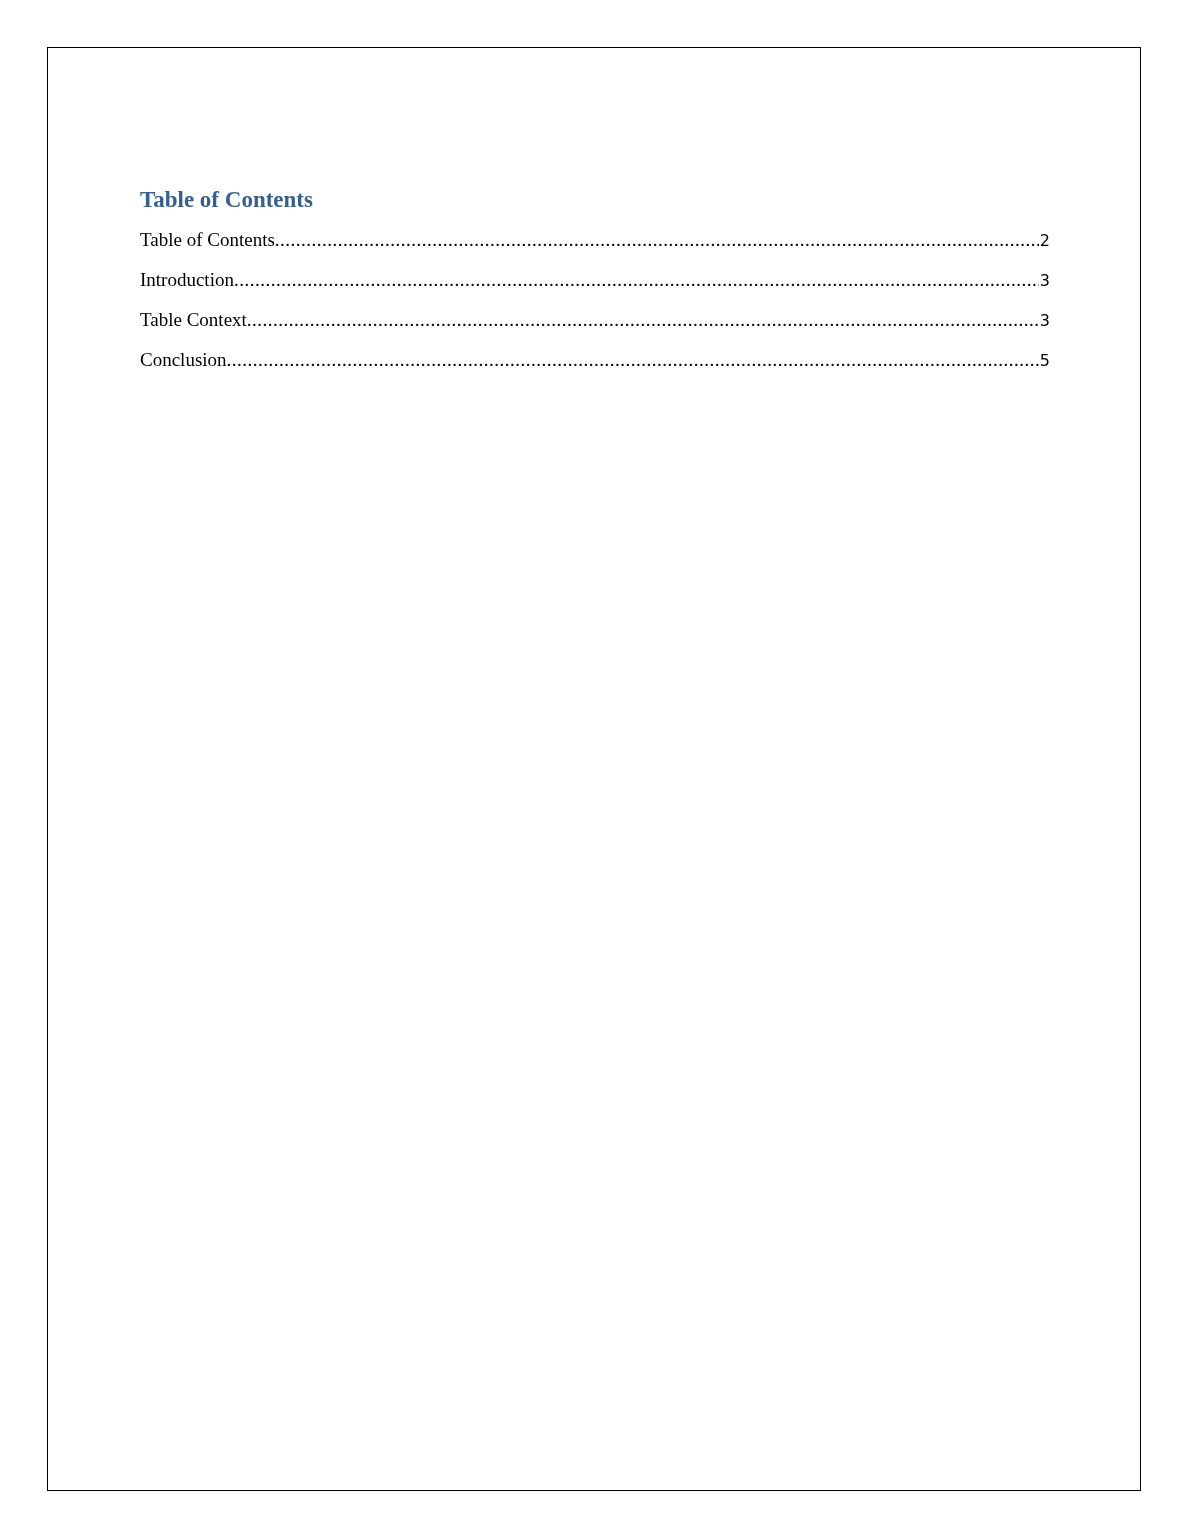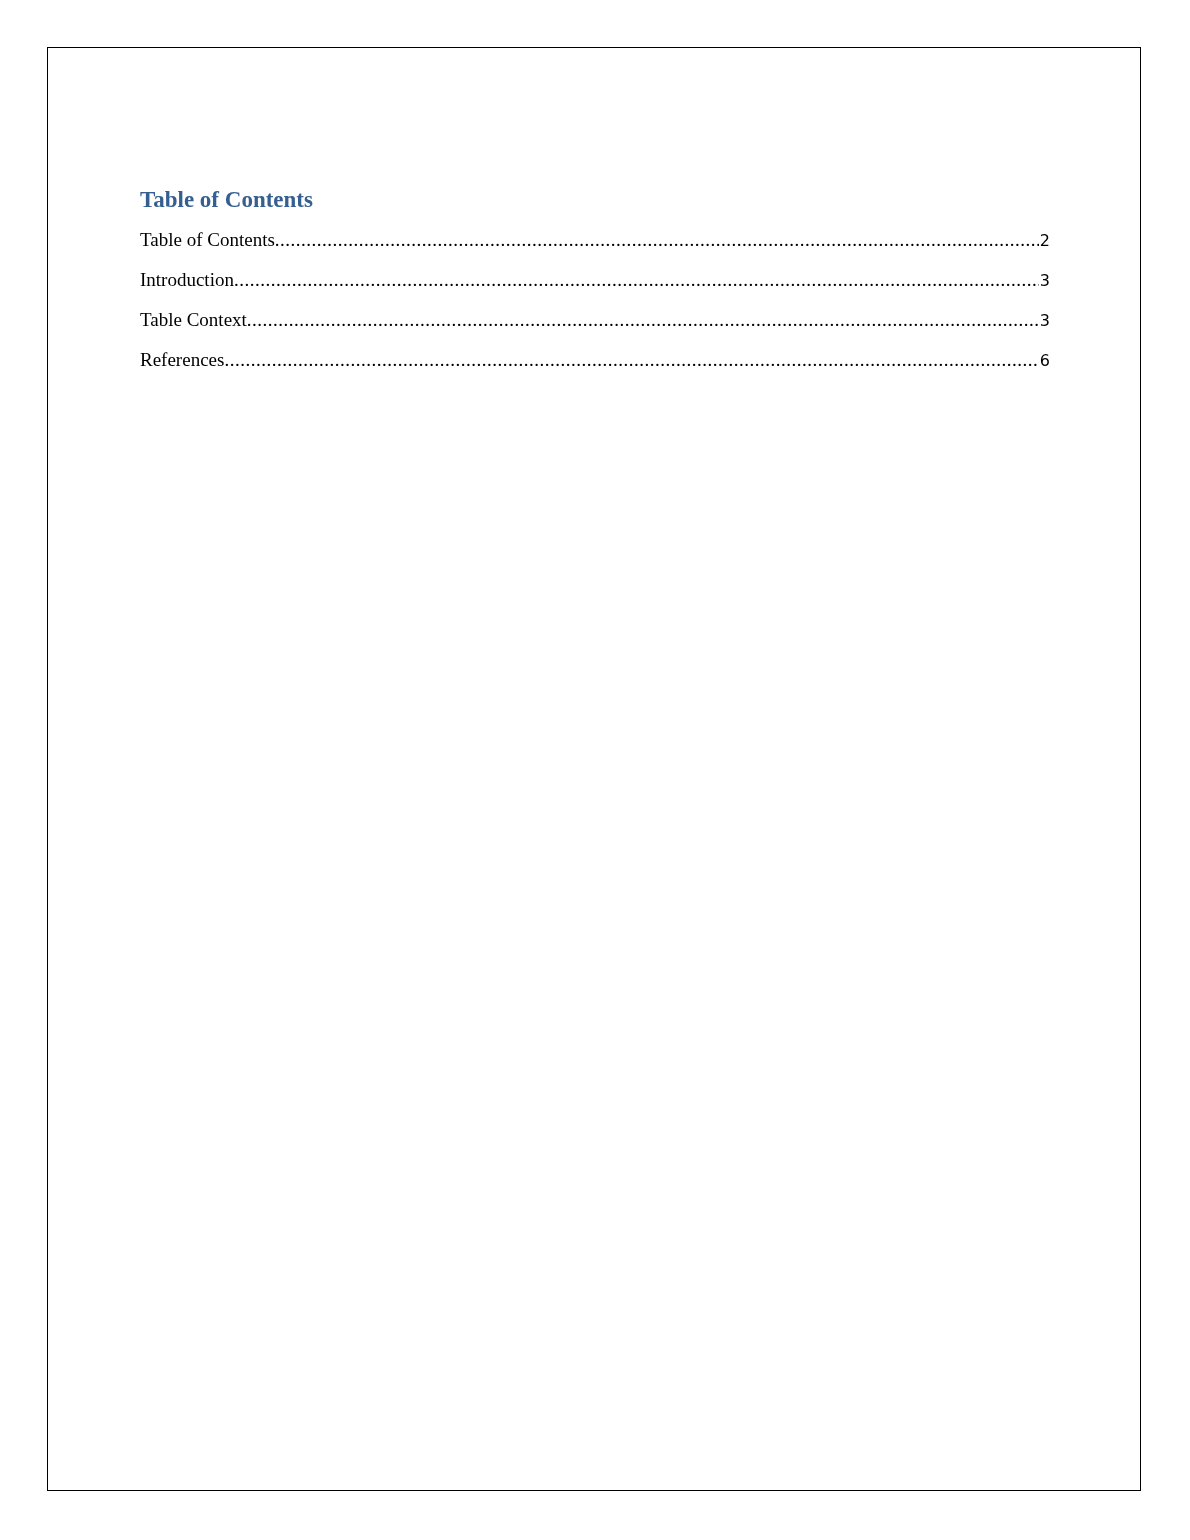--- a/index.html
+++ b/index.html
@@ -92,17 +92,17 @@
     <span class="toc-title">Introduction</span>
     <span class="toc-leader"></span>
     <span class="toc-page">3</span>
   </li>
   <li class="toc-entry">
     <span class="toc-title">Table Context</span>
     <span class="toc-leader"></span>
     <span class="toc-page">3</span>
   </li>
   <li class="toc-entry">
-    <span class="toc-title">References</span>
+    <span class="toc-title">Conclusion</span>
     <span class="toc-leader"></span>
-    <span class="toc-page">6</span>
+    <span class="toc-page">5</span>
   </li>
 </ul>
 
 </body></html>

